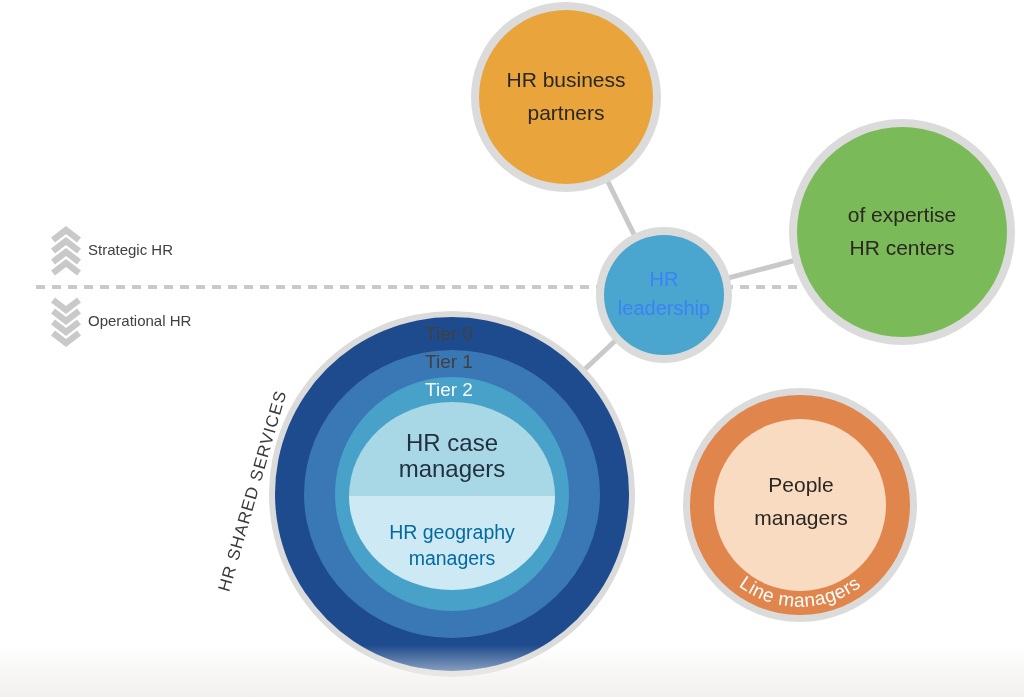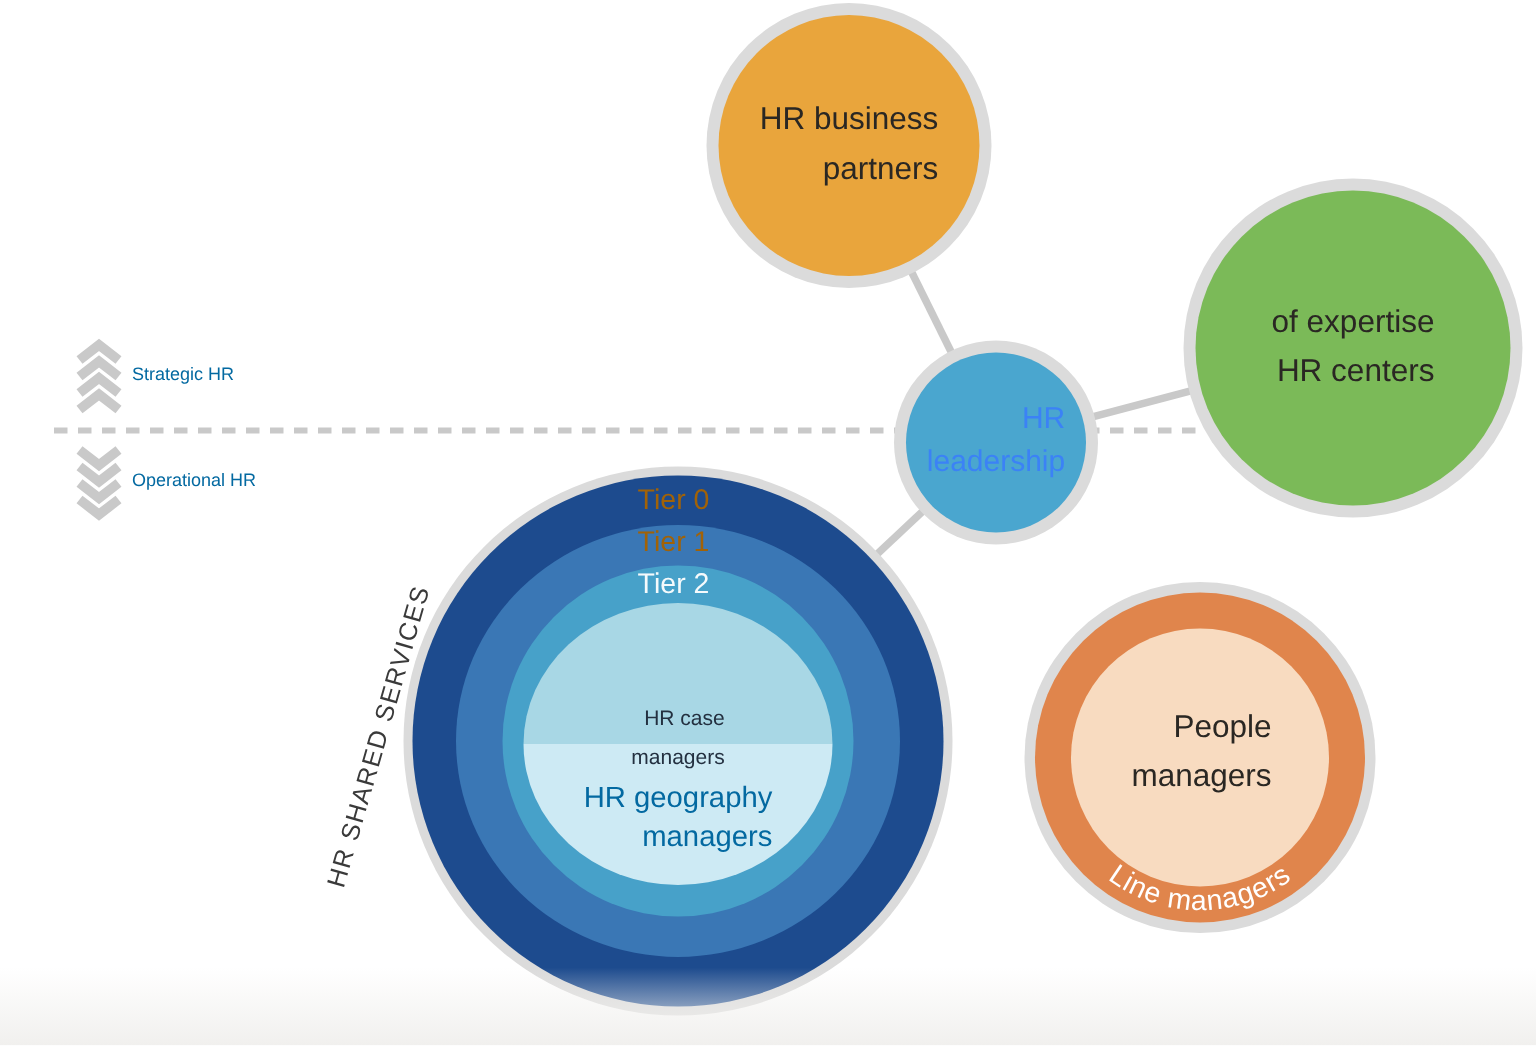--- a/index.html
+++ b/index.html
@@ -16,34 +16,34 @@
     background:linear-gradient(180deg, rgba(241,240,238,0) 0%, #F1F0EE 100%);
     pointer-events:none;
   }
   .lbl{
     position:absolute;
     transform:translate(-50%,-50%);
     text-align:center;
     color:#2A2723;
     white-space:nowrap;
   }
-  .lbl .ln{display:block;text-align:right;}
+  .lbl .ln{display:block;}
   .lbl-bp{left:566px;top:96px;font-size:21px;line-height:33px;}
   .lbl-coe{left:902px;top:231px;font-size:21px;line-height:33px;}
   .lbl-lead{left:664px;top:294px;font-size:20px;line-height:29px;color:#3b82f6;}
   .lbl-pd{left:801px;top:501px;font-size:21px;line-height:33px;}
-  .lbl-tier{left:449px;font-size:19px;color:#a16207;}
+  .lbl-tier{left:449px;font-size:19px;color:#404040;}
   .lbl-tier0{top:334px;}
   .lbl-tier1{top:362px;}
   .lbl-tier2{top:390px;color:rgba(255,255,255,0.95);}
-  .lbl-case{left:452px;top:456px;font-size:14px;line-height:26px;color:#233040;margin-top:35px;}
+  .lbl-case{left:452px;top:456px;font-size:24px;line-height:26px;color:#233040;}
   .lbl-geo{left:452px;top:545px;font-size:19.5px;line-height:26px;color:#0369a1;}
   .lbl-zone{
     position:absolute;transform:translateY(-50%);
-    font-size:12px;color:#0369a1;white-space:nowrap;
+    font-size:15px;color:#404040;white-space:nowrap;
   }
   .lbl-strategic{left:88px;top:249px;}
   .lbl-operational{left:88px;top:320px;}
   .lbl-shared{
     position:absolute;left:253px;top:491px;
     transform:translate(-50%,-50%) rotate(-74deg);
     font-size:17px;letter-spacing:1px;color:#3A3A3A;white-space:nowrap;
   }
 </style>
 </head>

